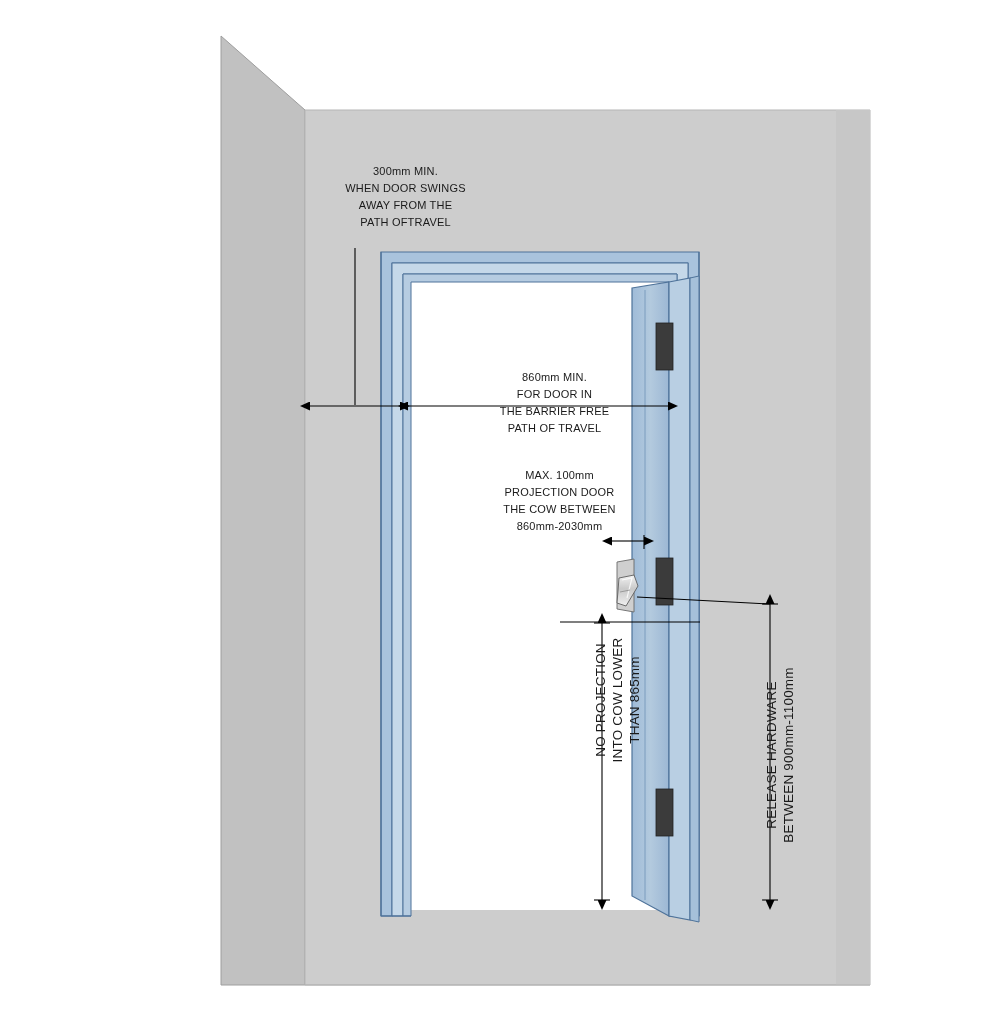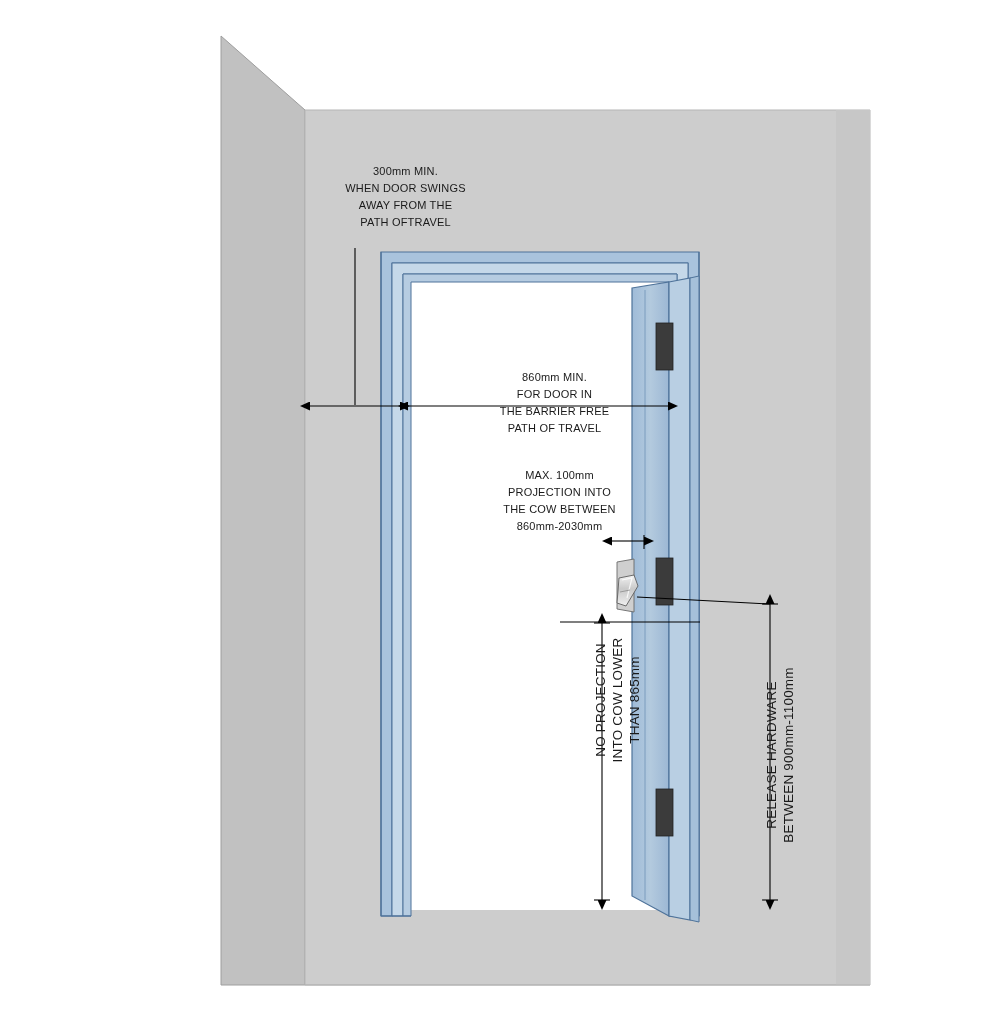--- a/index.html
+++ b/index.html
@@ -141,21 +141,21 @@
 WHEN DOOR SWINGS
 AWAY FROM THE
 PATH OFTRAVEL</div>
 
   <div class="ann" style="left:447px; top:369px; width:215px;">860mm MIN.
 FOR DOOR IN
 THE BARRIER FREE
 PATH OF TRAVEL</div>
 
   <div class="ann" style="left:452px; top:467px; width:215px;">MAX. 100mm
-PROJECTION INTO
+PROJECTION DOOR
 THE COW BETWEEN
 860mm-2030mm</div>
 
   <div class="ann v vert" style="left:592px; top:700px; width:240px; transform:rotate(-90deg) translate(-50%,0); text-align:center;">NO PROJECTION
 INTO COW LOWER
 THAN 865mm</div>
 
   <div class="ann v vert" style="left:763px; top:755px; width:260px; transform:rotate(-90deg) translate(-50%,0); text-align:center;">RELEASE HARDWARE
 BETWEEN 900mm-1100mm</div>
 

